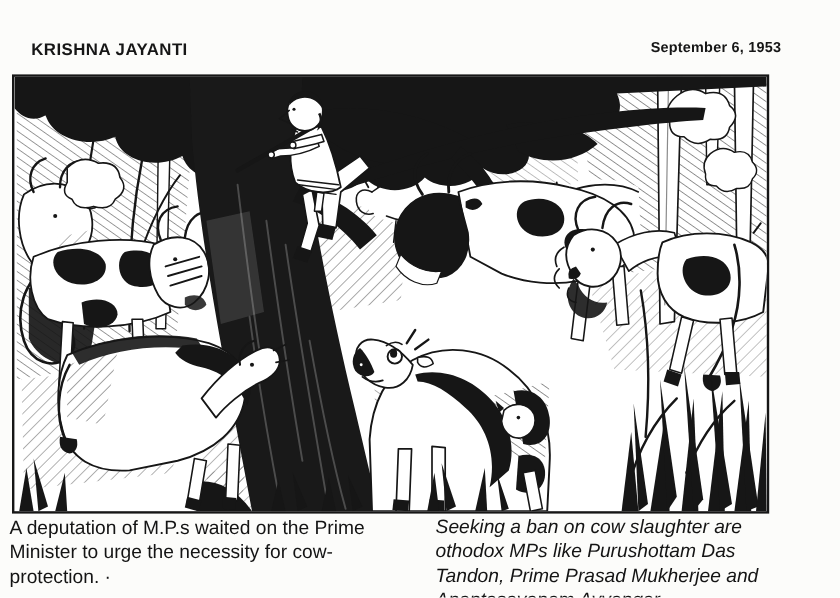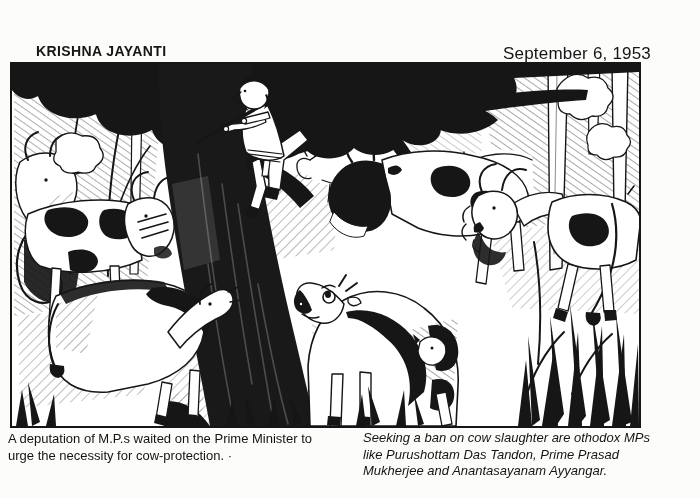--- a/index.html
+++ b/index.html
@@ -4,33 +4,33 @@
 <style>
   :root{ --ink:#161616; --paper:#fcfcfa; }
   html,body{margin:0;padding:0;}
   body{
     width:700px;height:498px;background:var(--paper);
     font-family:"Liberation Sans", sans-serif;color:var(--ink);
     position:relative;overflow:hidden;
   }
   .page{position:absolute;inset:0;}
   .title{
-    position:absolute;left:24px;top:31px;margin:12px;
+    position:absolute;left:24px;top:31px;margin:2px;
     font-size:14px;font-weight:700;letter-spacing:.4px;
   }
   .date{
-    position:absolute;right:49px;top:44px;
-    font-size:17px;font-weight:400;letter-spacing:.2px;
+    position:absolute;right:49px;top:32px;
+    font-size:12px;font-weight:700;letter-spacing:.2px;
   }
   .panel{
     position:absolute;left:10px;top:62px;width:627px;height:362px;
     margin:0;border:2px solid var(--ink);background:#fff;overflow:hidden;
   }
   .panel svg{display:block;width:100%;height:100%;}
-  .cap{position:absolute;font-size:13px;line-height:1.28;margin:0;color:#141414;}
+  .cap{position:absolute;font-size:16px;line-height:1.28;margin:0;color:#141414;}
   .cap-left{left:8px;top:431px;width:322px;}
   .cap-right{left:363px;top:430px;width:292px;font-style:italic;}
   svg *{vector-effect:none;}
 </style>
 </head>
 <body>
 
 <div class="page">
 
   <h1 class="title">KRISHNA JAYANTI</h1>

